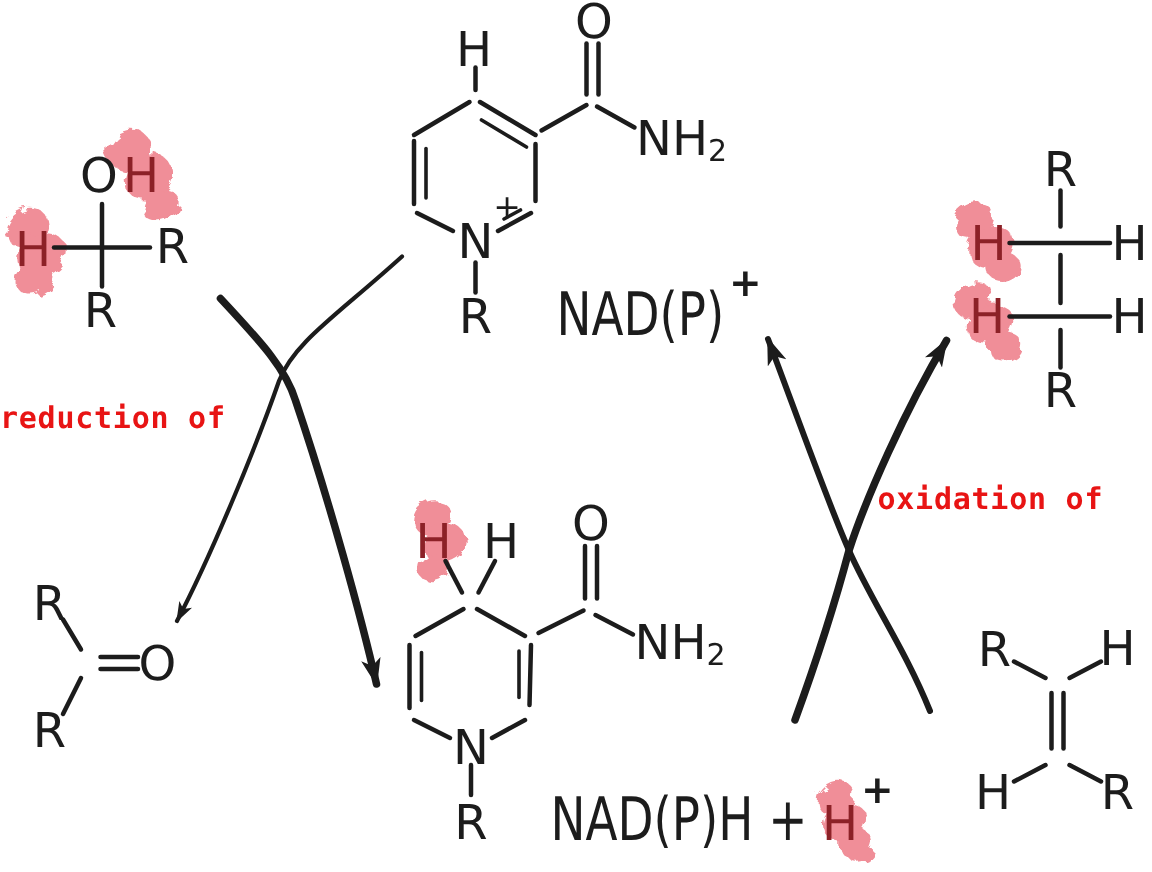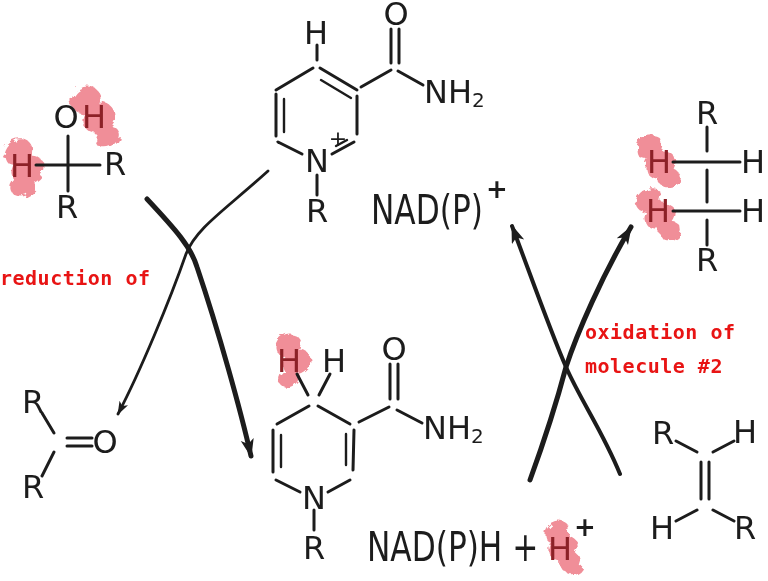--- a/index.html
+++ b/index.html
@@ -175,21 +175,20 @@
 
   <span class="atom" style="left:707px;top:113px">R</span>
   <span class="atom hl" style="left:659px;top:162px">H</span>
   <span class="atom" style="left:753px;top:162px">H</span>
   <span class="atom hl" style="left:658px;top:211px">H</span>
   <span class="atom" style="left:753px;top:211px">H</span>
   <span class="atom" style="left:707px;top:260px">R</span>
 
   <span class="cap" style="left:0px;top:268px">reduction of</span>
   <span class="cap" style="left:585px;top:322px">oxidation of</span>
-  <span class="cap" style="left:585px;top:356px">molecule #2</span>
 
   <span class="atom" style="left:33px;top:402px">R</span>
   <span class="atom" style="left:105px;top:442px">O</span>
   <span class="atom" style="left:33px;top:487px">R</span>
 
   <span class="atom hl" style="left:289px;top:361px">H</span>
   <span class="atom" style="left:334px;top:361px">H</span>
   <span class="atom" style="left:394px;top:349px">O</span>
   <span class="formula" style="left:423px;top:412px"><span>NH</span><span class="sub">2</span></span>
   <span class="atom" style="left:314px;top:498px">N</span>

